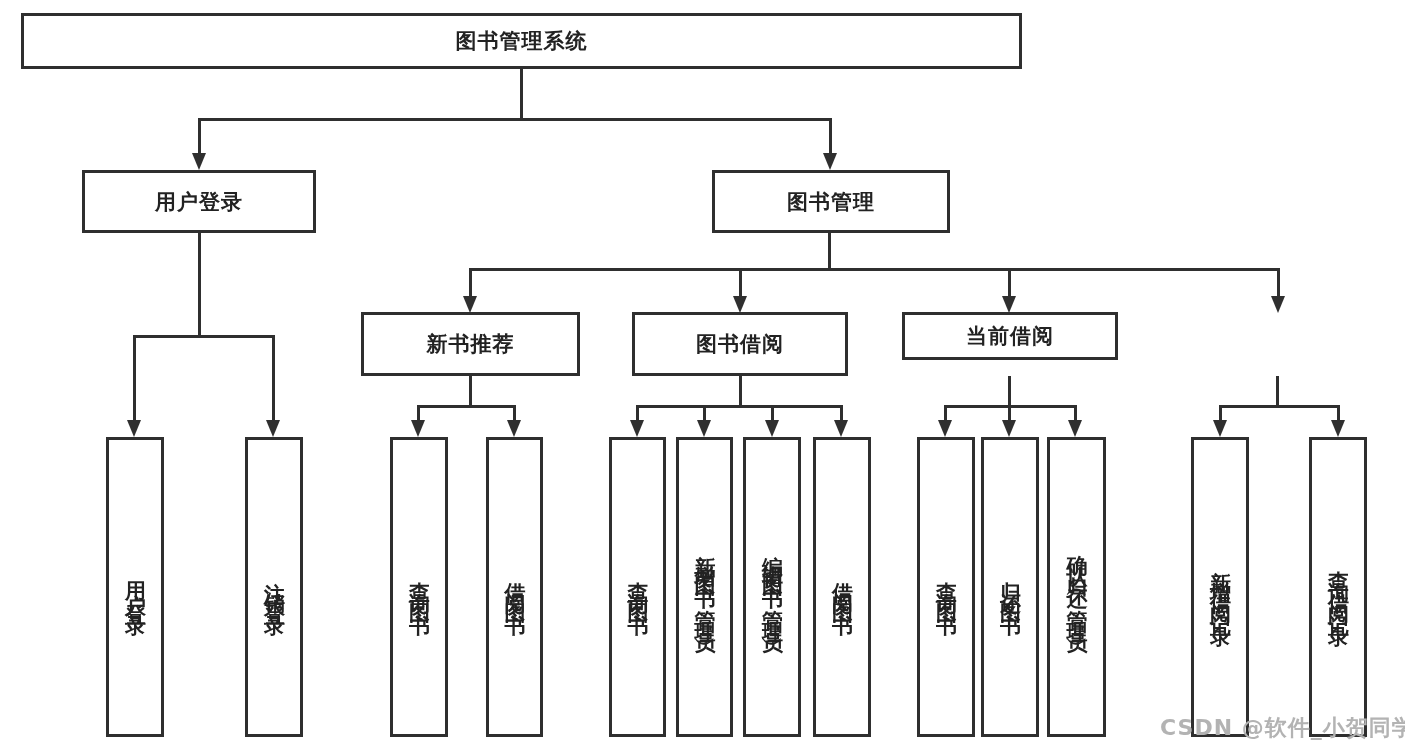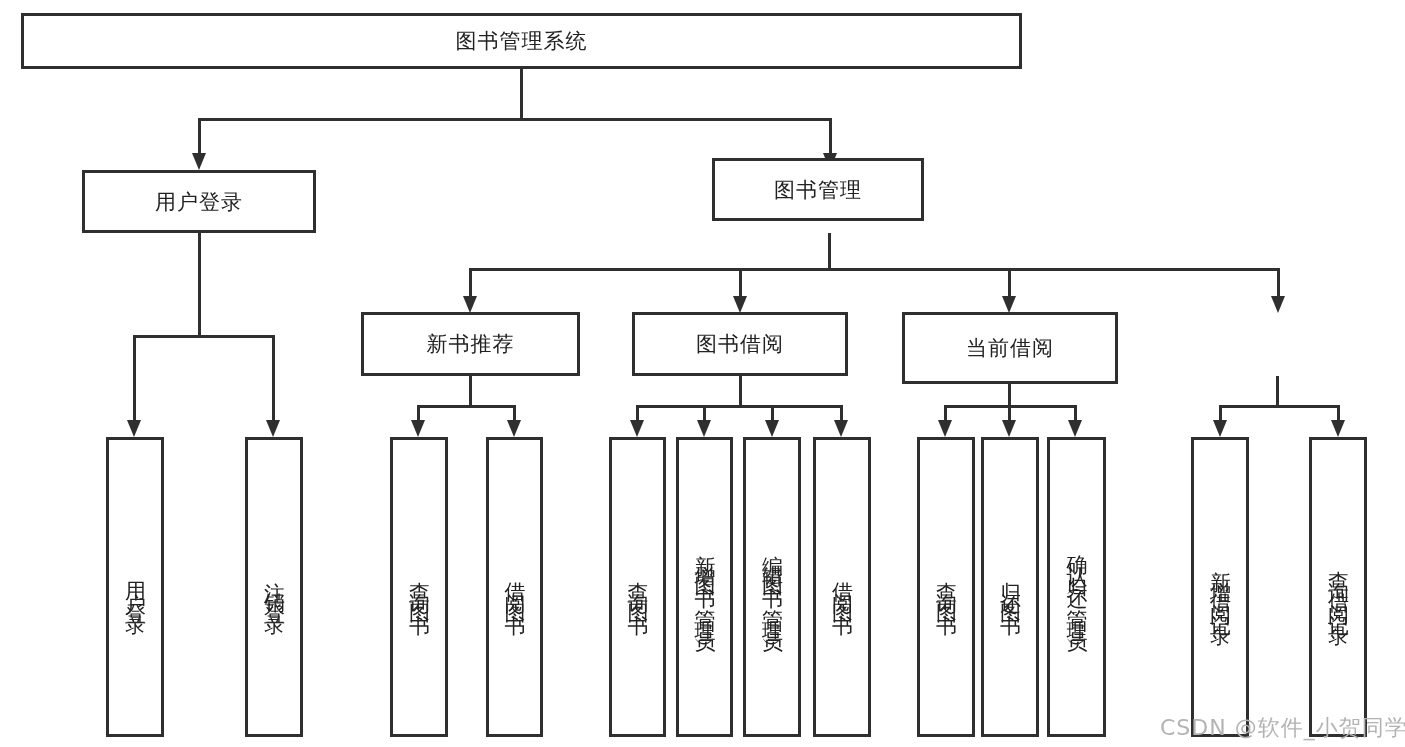--- a/index.html
+++ b/index.html
@@ -7,20 +7,21 @@
     --txt:#222222;
   }
   html,body{margin:0;padding:0;background:#ffffff;}
   .stage{
     position:relative;
     width:1405px;height:747px;
     background:#ffffff;
     overflow:hidden;
     font-family:"DejaVu Sans","Liberation Sans",sans-serif;
     color:var(--txt);
+    font-weight:bold;
   }
   .box{
     position:absolute;
     box-sizing:border-box;
     background:#ffffff;
     border:3px solid var(--line);
     display:flex;align-items:center;justify-content:center;
     font-size:21px;
     letter-spacing:1px;
     color:var(--txt);
@@ -62,21 +63,21 @@
   <div class="vline" style="left:520px;top:67px;height:53px"></div>
   <div class="hline" style="left:198px;top:118px;width:634px"></div>
   <div class="vline" style="left:198px;top:118px;height:38px"></div>
   <div class="arr" style="left:192px;top:153px"></div>
   <div class="vline" style="left:829px;top:118px;height:38px"></div>
   <div class="arr" style="left:823px;top:153px"></div>
 
   <div class="box" style="left:82px;top:170px;width:234px;height:63px">
     <span>用户登录</span>
   </div>
-  <div class="box" style="left:712px;top:158px;width:212px;height:63px">
+  <div class="box" style="left:712px;top:170px;width:238px;height:63px">
     <span>图书管理</span>
   </div>
 
   <div class="vline" style="left:198px;top:233px;height:105px"></div>
   <div class="hline" style="left:133px;top:335px;width:142px"></div>
   <div class="vline" style="left:133px;top:335px;height:88px"></div>
   <div class="arr" style="left:127px;top:420px"></div>
   <div class="vline" style="left:272px;top:335px;height:88px"></div>
   <div class="arr" style="left:266px;top:420px"></div>
 
@@ -90,21 +91,21 @@
   <div class="arr" style="left:1002px;top:296px"></div>
   <div class="vline" style="left:1277px;top:268px;height:31px"></div>
   <div class="arr" style="left:1271px;top:296px"></div>
 
   <div class="box" style="left:632px;top:312px;width:216px;height:64px">
     <span>图书借阅</span>
   </div>
   <div class="box" style="left:361px;top:312px;width:219px;height:64px">
     <span>新书推荐</span>
   </div>
-  <div class="box" style="left:902px;top:312px;width:216px;height:72px">
+  <div class="box" style="left:902px;top:312px;width:216px;height:48px">
     <span>当前借阅</span>
   </div>
 
   <div class="vline" style="left:469px;top:376px;height:31px"></div>
   <div class="hline" style="left:417px;top:405px;width:99px"></div>
   <div class="vline" style="left:417px;top:405px;height:17px"></div>
   <div class="arr" style="left:411px;top:420px"></div>
   <div class="vline" style="left:513px;top:405px;height:17px"></div>
   <div class="arr" style="left:507px;top:420px"></div>
 

